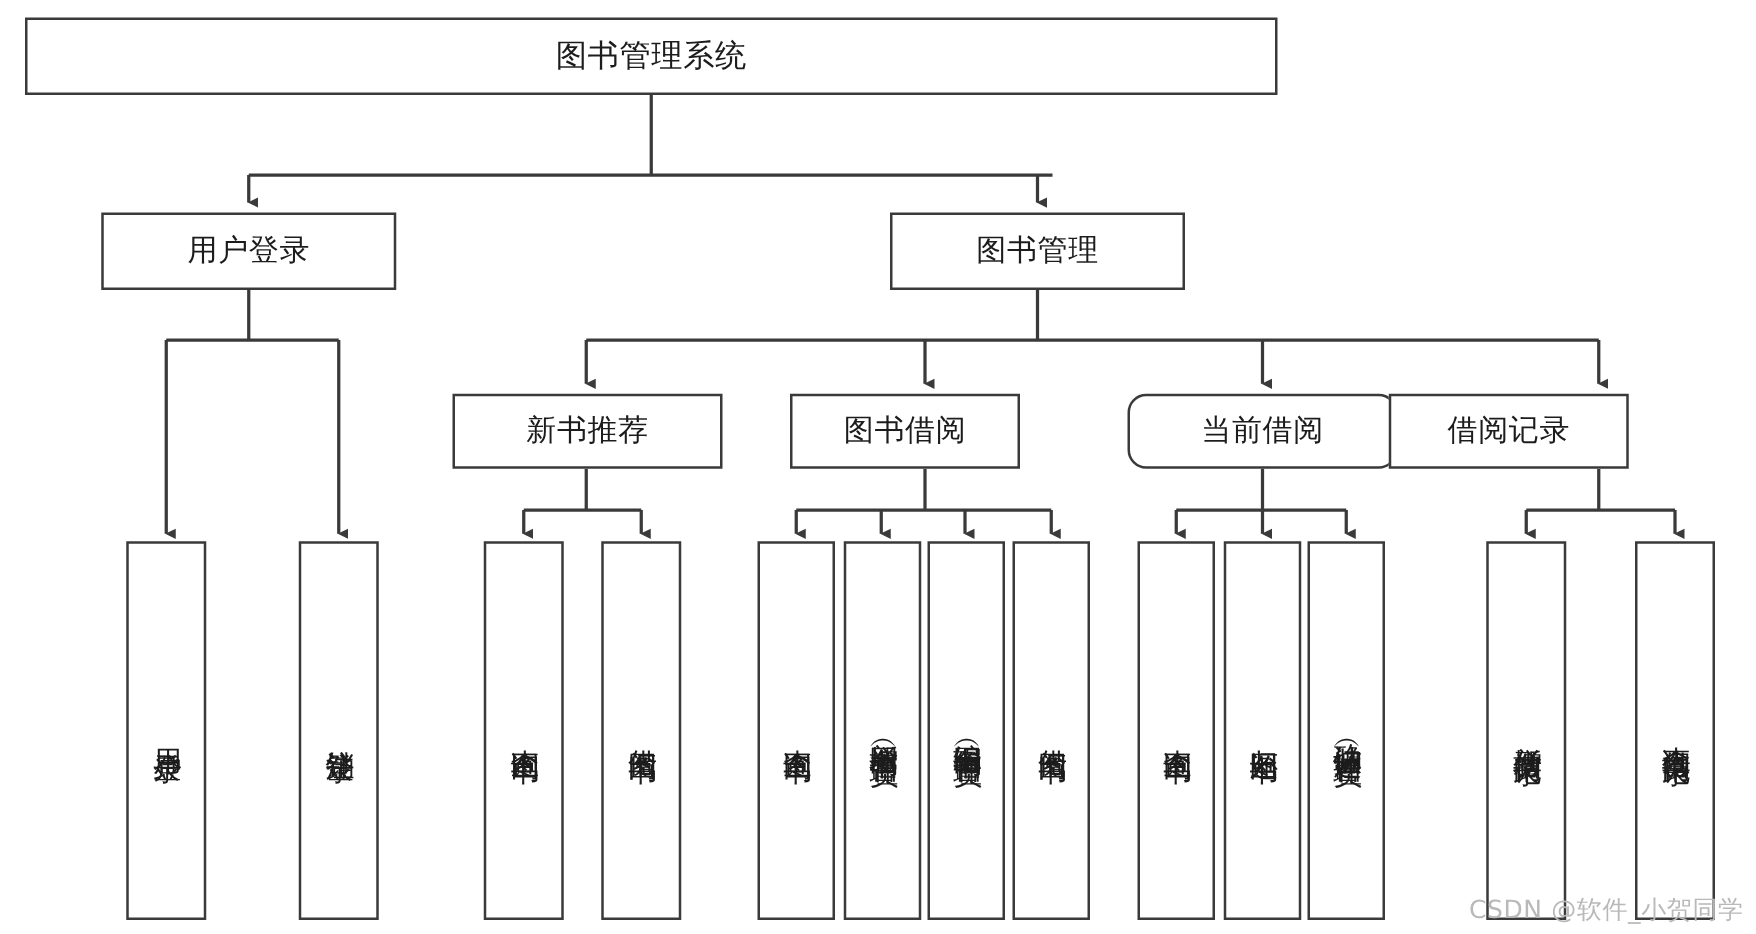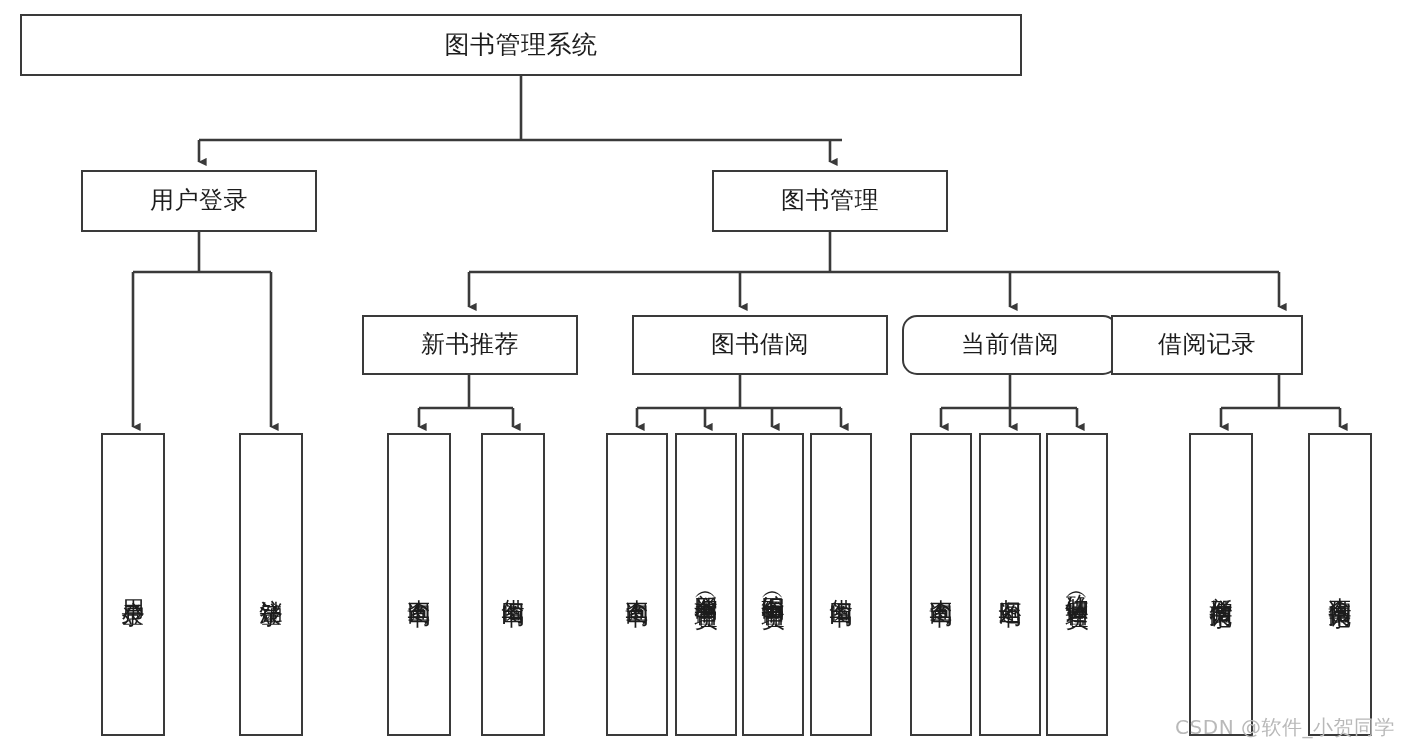--- a/index.html
+++ b/index.html
@@ -136,21 +136,21 @@
   <div class="node level2" style="left:81px; top:170px; width:236px; height:62px;">
     <span class="node-label">用户登录</span>
   </div>
   <div class="node level3" style="left:362px; top:315px; width:216px; height:60px;">
     <span class="node-label">新书推荐</span>
   </div>
 
   <div class="node level2" style="left:712px; top:170px; width:236px; height:62px;">
     <span class="node-label">图书管理</span>
   </div>
-  <div class="node level3" style="left:632px; top:315px; width:256px; height:60px;">
+  <div class="node level3" style="left:632px; top:315px; width:184px; height:60px;">
     <span class="node-label">图书借阅</span>
   </div>
   <div class="node level3" style="left:902px; top:315px; width:216px; height:60px;border-radius:15px;">
     <span class="node-label">当前借阅</span>
   </div>
   <div class="node level3" style="left:1111px; top:315px; width:192px; height:60px;">
     <span class="node-label">借阅记录</span>
   </div>
 
   <div class="node leaf" style="left:101px; top:433px; width:64px; height:303px;">

